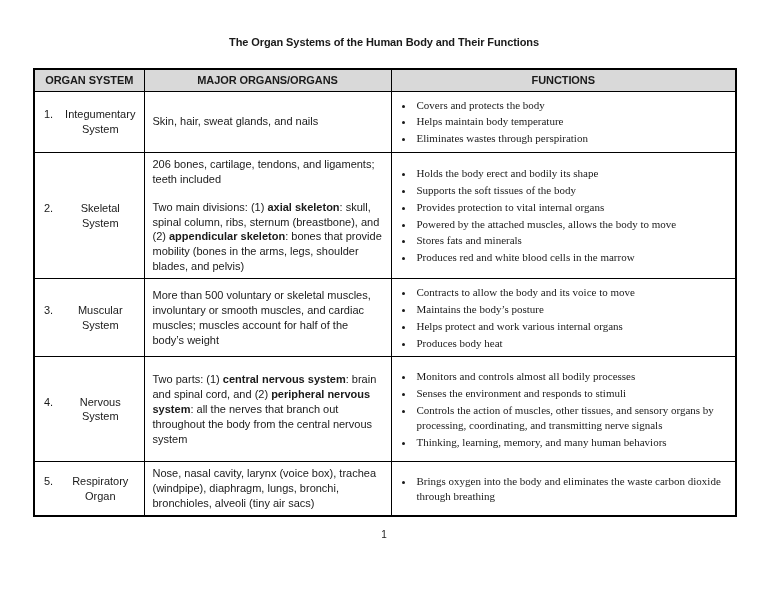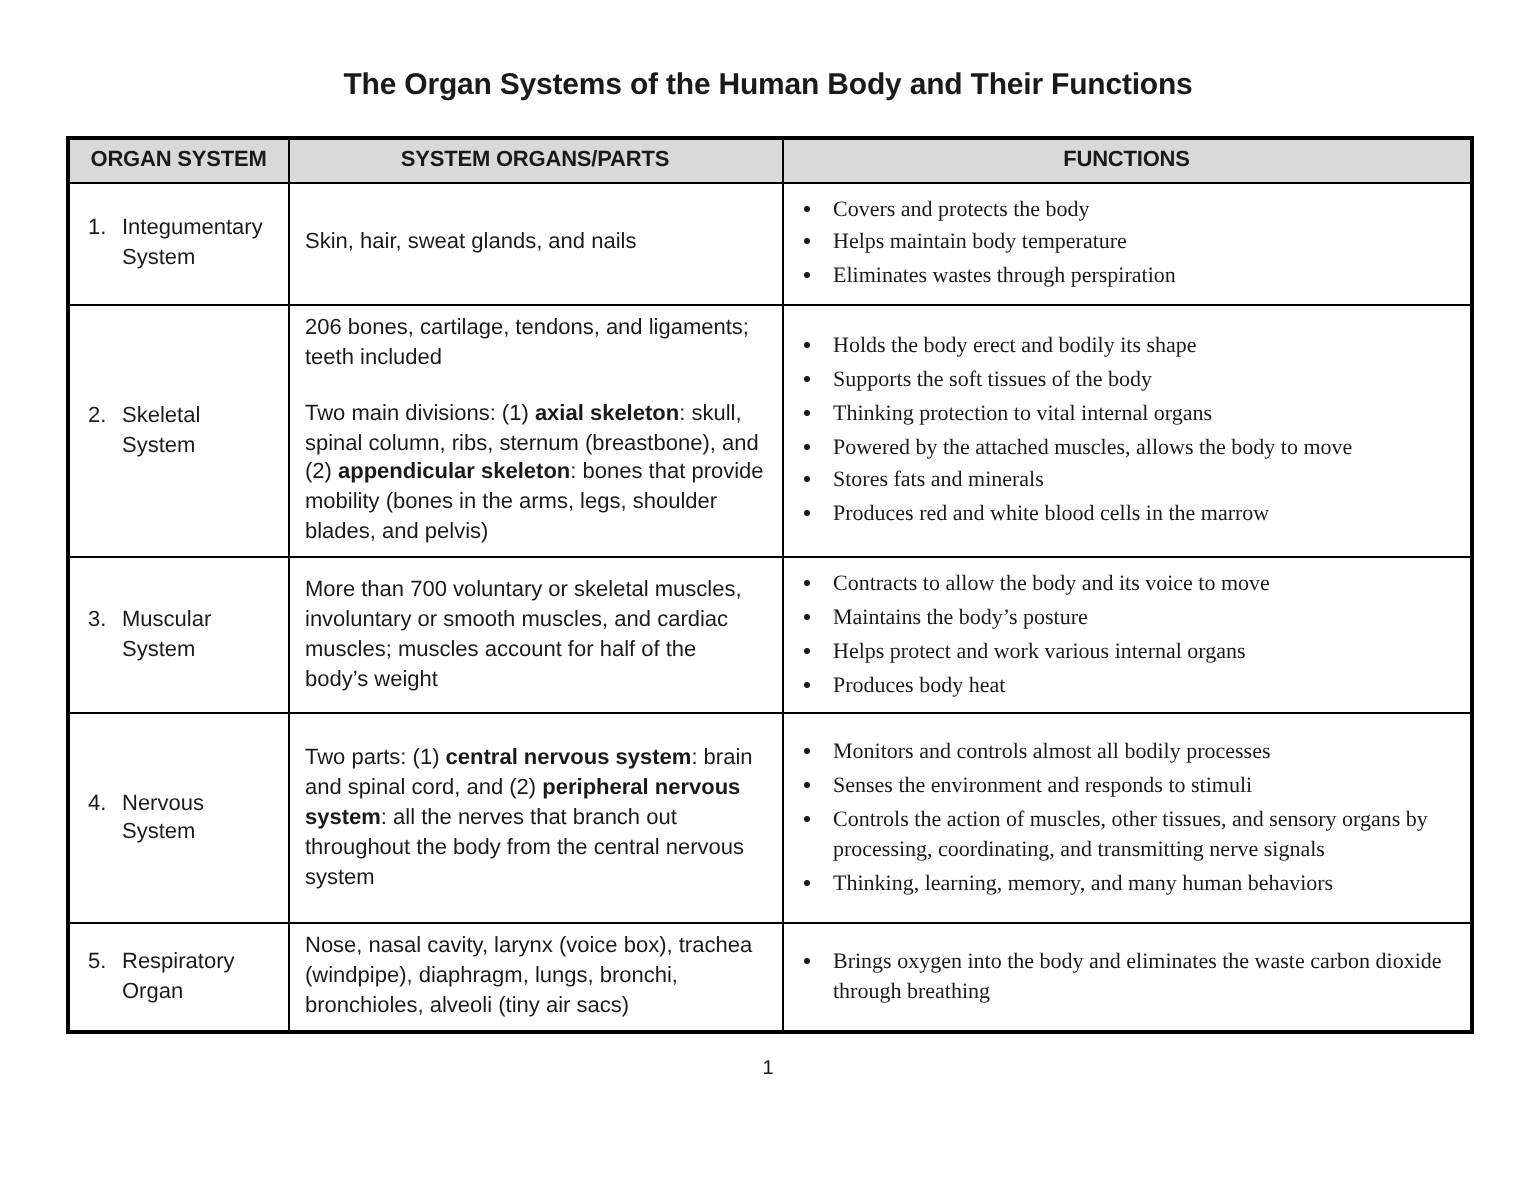--- a/index.html
+++ b/index.html
@@ -15,21 +15,21 @@
     font-family: "Liberation Sans", sans-serif;
     color: var(--text, #1a1a1a);
     overflow: hidden;
   }
   .doc-title {
     position: absolute;
     top: 34px;
     left: 0;
     width: 768px;
     text-align: center;
-    font-size: 15px;
+    font-size: 11px;
     font-weight: 700;
     line-height: 17px;
     letter-spacing: -0.1px;
   }
   table.organ-table {
     position: absolute;
     left: 33px;
     top: 68px;
     width: 702px;
     border-collapse: collapse;
@@ -63,20 +63,21 @@
     align-items: flex-start;
   }
   .row-num {
     flex: 0 0 auto;
     width: 17px;
     line-height: 1.35;
   }
   .sys-name {
     flex: 1 1 auto;
     line-height: 1.35;
+    text-align: center;
   }
   td.col-organs { padding: 4px 8px; }
   td.col-organs p {
     margin: 0;
     line-height: 1.35;
   }
   td.col-organs p + p { margin-top: 13px; }
   td.col-functions { padding: 4px 8px 4px 6px; font-family: Liberation Serif, serif; }
   .fn-list {
     margin: 0;
@@ -101,21 +102,21 @@
 </style>
 </head>
 <body>
 
 <div class="doc-title">The Organ Systems of the Human Body and Their Functions</div>
 
 <table class="organ-table">
   <thead>
     <tr>
       <th class="col-1">ORGAN SYSTEM</th>
-      <th class="col-2">SYSTEM ORGANS/PARTS</th>
+      <th class="col-2">MAJOR ORGANS/ORGANS</th>
       <th class="col-3">FUNCTIONS</th>
     </tr>
   </thead>
   <tbody>
   <tr>
     <td class="col-1 col-system">
       <div class="sys-wrap">
         <span class="row-num">1.</span>
         <span class="sys-name">Integumentary System</span>
       </div>
@@ -140,37 +141,37 @@
       </div>
     </td>
     <td class="col-2 col-organs">
           <p>206 bones, cartilage, tendons, and ligaments; teeth included</p>
           <p>Two main divisions: (1) <b>axial skeleton</b>: skull, spinal column, ribs, sternum (breastbone), and (2) <b>appendicular skeleton</b>: bones that provide mobility (bones in the arms, legs, shoulder blades, and pelvis)</p>
         </td>
     <td class="col-3 col-functions">
       <ul class="fn-list">
             <li>Holds the body erect and bodily its shape</li>
             <li>Supports the soft tissues of the body</li>
-            <li>Thinking protection to vital internal organs</li>
+            <li>Provides protection to vital internal organs</li>
             <li>Powered by the attached muscles, allows the body to move</li>
             <li>Stores fats and minerals</li>
             <li>Produces red and white blood cells in the marrow</li>
           </ul>
     </td>
   </tr>
 
   <tr>
     <td class="col-1 col-system">
       <div class="sys-wrap">
         <span class="row-num">3.</span>
         <span class="sys-name">Muscular System</span>
       </div>
     </td>
     <td class="col-2 col-organs">
-          <p>More than 700 voluntary or skeletal muscles, involuntary or smooth muscles, and cardiac muscles; muscles account for half of the body’s weight</p>
+          <p>More than 500 voluntary or skeletal muscles, involuntary or smooth muscles, and cardiac muscles; muscles account for half of the body’s weight</p>
         </td>
     <td class="col-3 col-functions">
       <ul class="fn-list">
             <li>Contracts to allow the body and its voice to move</li>
             <li>Maintains the body’s posture</li>
             <li>Helps protect and work various internal organs</li>
             <li>Produces body heat</li>
           </ul>
     </td>
   </tr>

